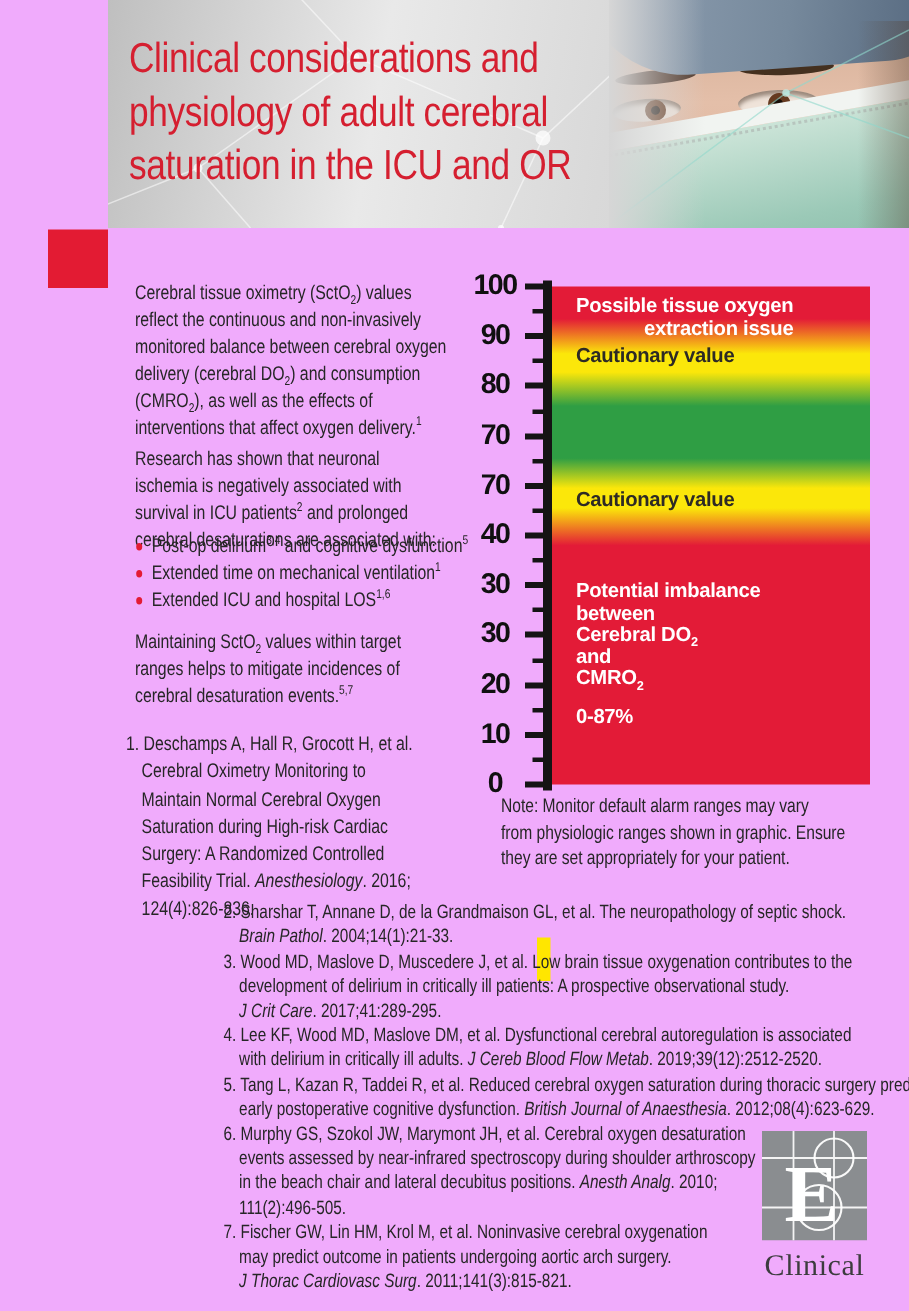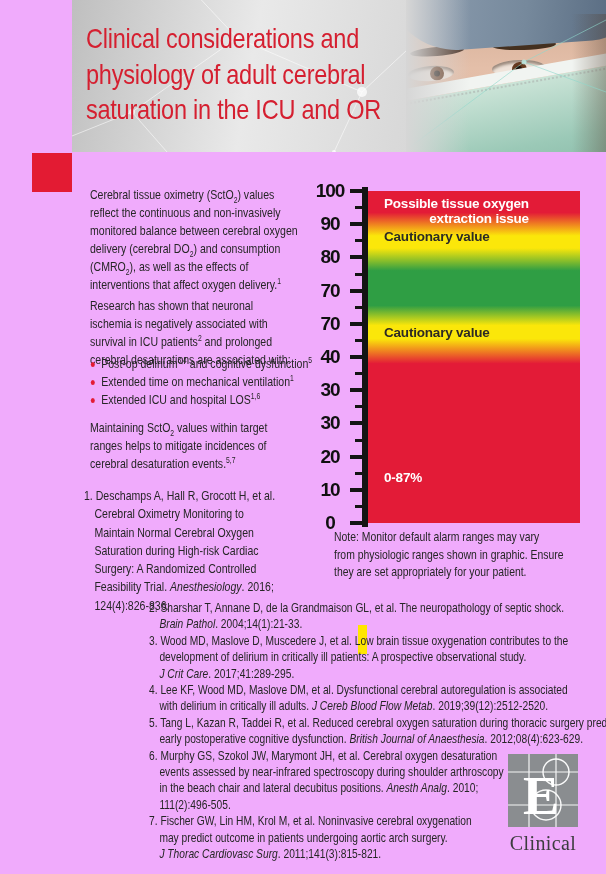--- a/index.html
+++ b/index.html
@@ -181,20 +181,21 @@
         <div class="tick-major" style="top: 37.2px;"></div>
         <div class="tick-label" style="top: 29.2px;">90</div>
         <div class="tick-minor" style="top: 21.1px;"></div>
         <div class="tick-major" style="top: 4px;"></div>
         <div class="tick-label" style="top: -4px;">100</div>
       </div>
     <div class="bar" style="background: linear-gradient(rgb(227, 27, 55) 0%, rgb(227, 27, 55) 6.5%, rgb(251, 231, 10) 13.5%, rgb(251, 231, 10) 17.2%, rgb(47, 158, 68) 24%, rgb(47, 158, 68) 34.5%, rgb(251, 231, 10) 40.5%, rgb(251, 231, 10) 44.5%, rgb(227, 27, 55) 52%, rgb(227, 27, 55) 100%);">
       <div class="zone-label z1" style="color: rgb(255, 255, 255); text-align: right;">Possible tissue oxygen<br>extraction issue</div>
       <div class="zone-label z2" style="color: rgb(45, 42, 37);">Cautionary value</div>
       <div class="zone-label z4" style="color: rgb(45, 42, 37);">Cautionary value</div>
+      <div class="zone-label z5" style="color: rgb(255, 255, 255);">Potential imbalance<br>between<br>Cerebral DO<sub>2</sub><br>and<br>CMRO<sub>2</sub></div>
       <div class="zone-label z6" style="color: rgb(255, 255, 255);">0-87%</div>
     </div>
   </div>
 
   <div class="note cond">Note: Monitor default alarm ranges may vary
 from physiologic ranges shown in graphic. Ensure
 they are set appropriately for your patient.</div>
 
   <div class="ref1 cond ref">
     <span class="refnum">1. </span><span>Deschamps A, Hall R, Grocott H, et al.<br>Cerebral Oximetry Monitoring to<br>Maintain Normal Cerebral Oxygen<br>Saturation during High-risk Cardiac<br>Surgery: A Randomized Controlled<br>Feasibility Trial. <em>Anesthesiology</em>. 2016;<br>124(4):826-836.</span>

